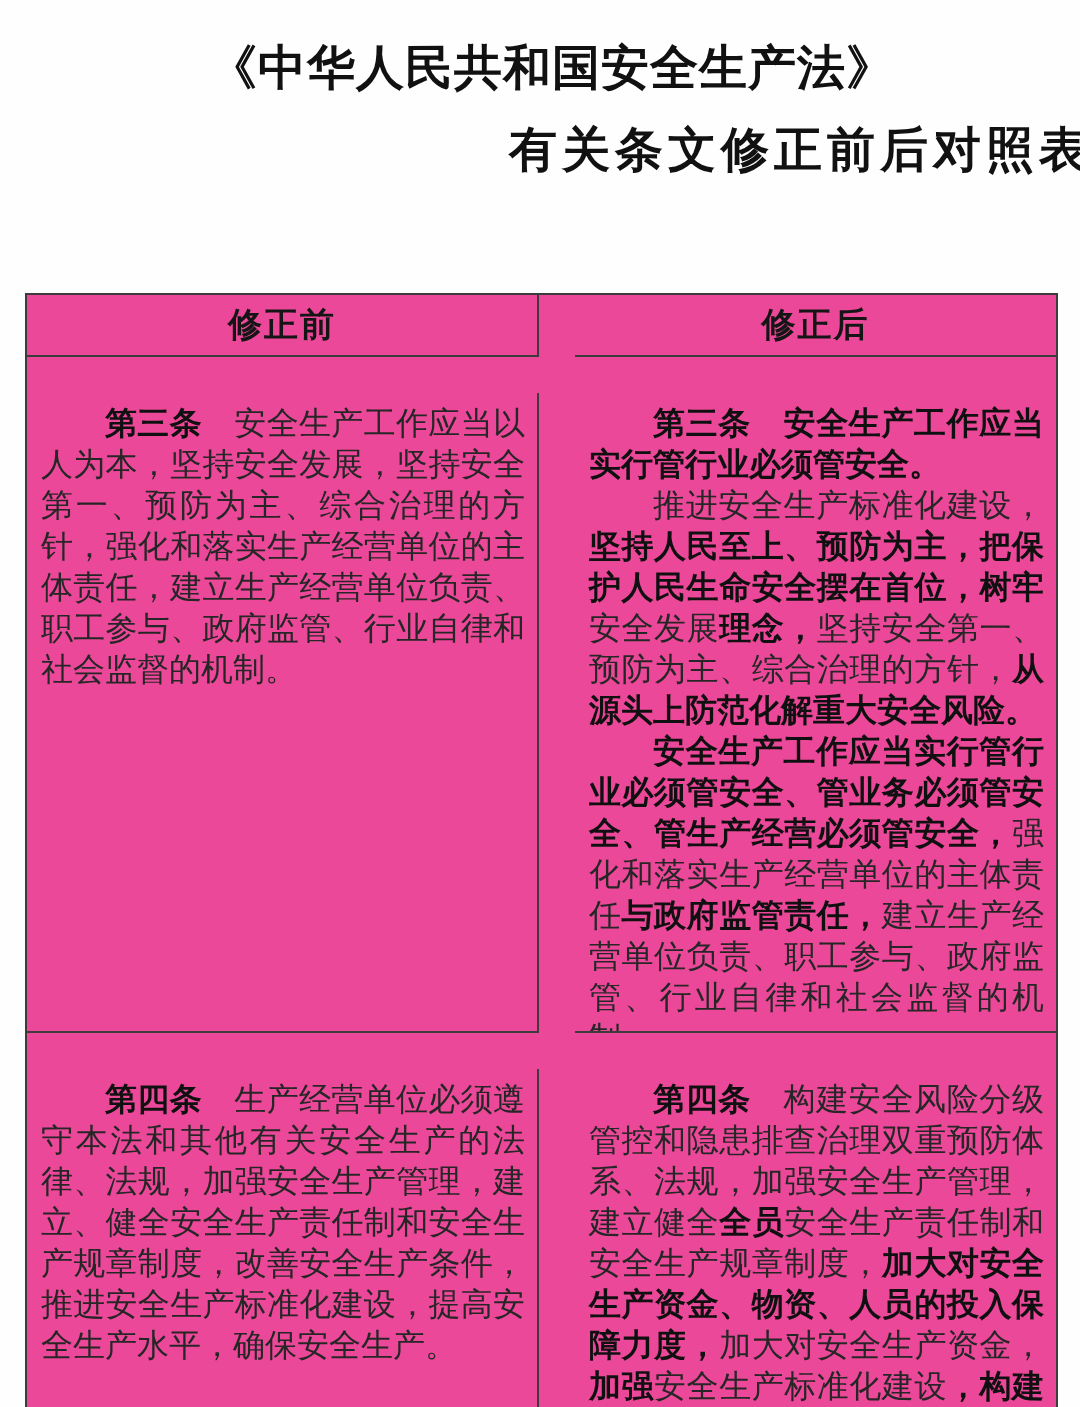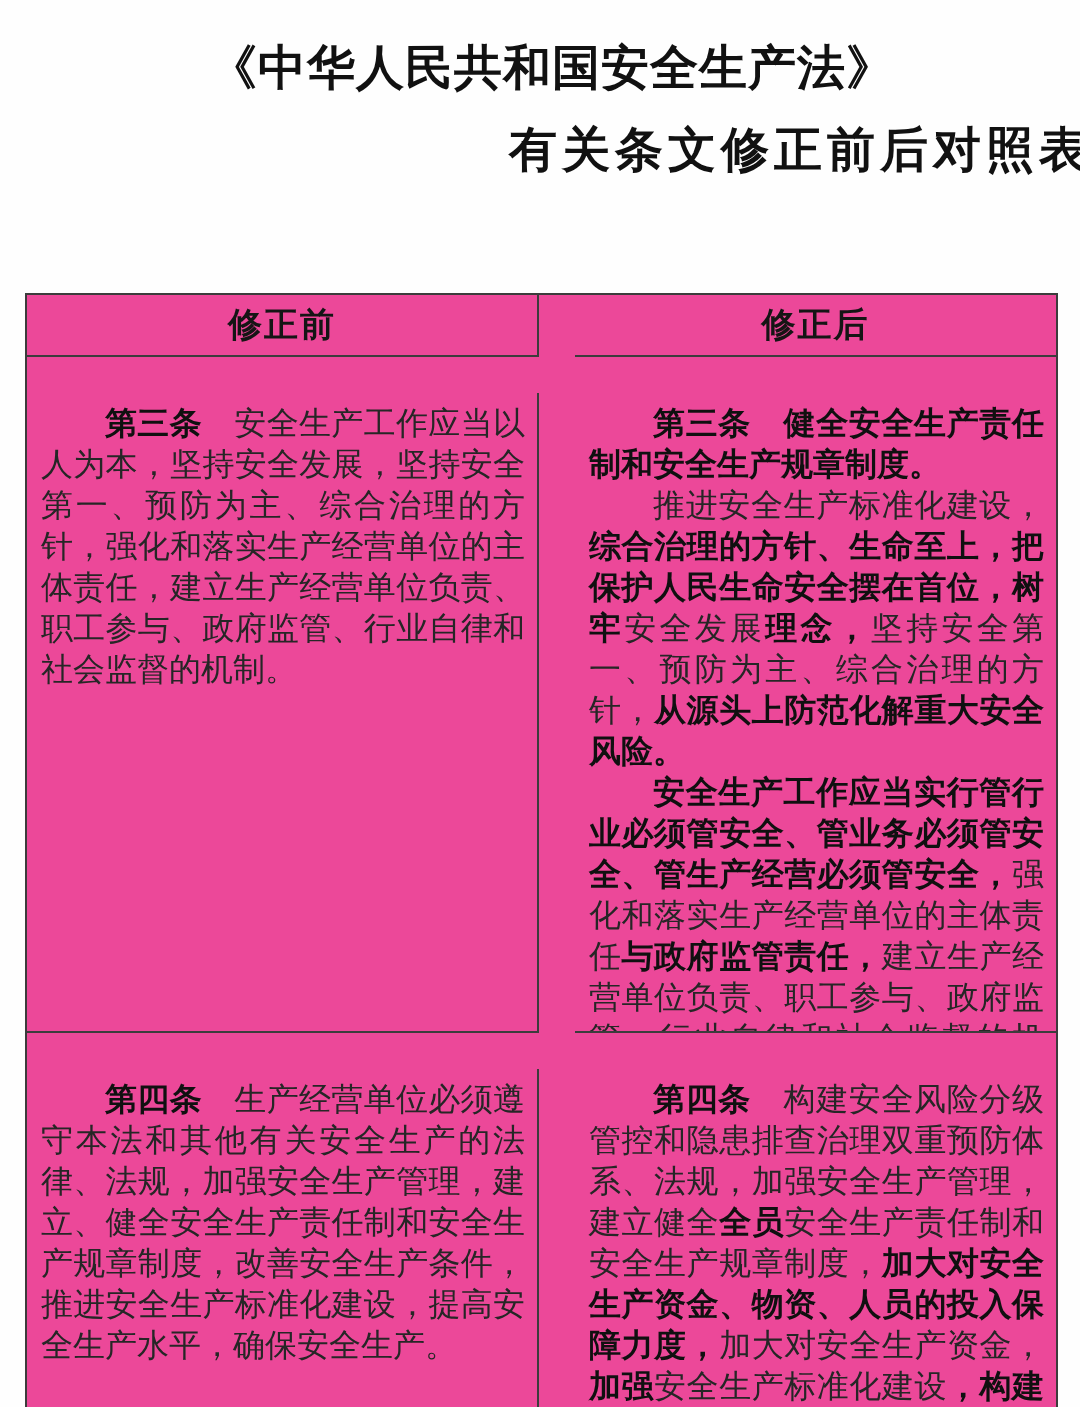--- a/index.html
+++ b/index.html
@@ -57,22 +57,22 @@
       <span class="th-label">修正前</span>
     </div>
     <div class="cell row-header">
       <span class="th-label">修正后</span>
     </div>
 
     <div class="cell col-left row-body1 body-cell">
         <p class="para"><span class="run b">第三条　</span><span class="run">安全生产工作应当以人为本，坚持安全发展，坚持安全第一、预防为主、综合治理的方针，强化和落实生产经营单位的主体责任，建立生产经营单位负责、职工参与、政府监管、行业自律和社会监督的机制。</span></p>
       </div>
     <div class="cell row-body1 body-cell">
-        <p class="para"><span class="run b">第三条　健全安全生产责任制和安全生产规章制度。</span></p>
-        <p class="para"><span class="run">推进安全生产标准化建设，</span><span class="run b">综合治理的方针、生命至上，把保护人民生命安全摆在首位，树牢</span><span class="run">安全发展</span><span class="run b">理念，</span><span class="run">坚持安全第一、预防为主、综合治理的方针，</span><span class="run b">从源头上防范化解重大安全风险。</span></p>
+        <p class="para"><span class="run b">第三条　安全生产工作应当实行管行业必须管安全。</span></p>
+        <p class="para"><span class="run">推进安全生产标准化建设，</span><span class="run b">坚持人民至上、预防为主，把保护人民生命安全摆在首位，树牢</span><span class="run">安全发展</span><span class="run b">理念，</span><span class="run">坚持安全第一、预防为主、综合治理的方针，</span><span class="run b">从源头上防范化解重大安全风险。</span></p>
         <p class="para"><span class="run b">安全生产工作应当实行管行业必须管安全、管业务必须管安全、管生产经营必须管安全，</span><span class="run">强化和落实生产经营单位的主体责任</span><span class="run b">与政府监管责任，</span><span class="run">建立生产经营单位负责、职工参与、政府监管、行业自律和社会监督的机制。</span></p>
       </div>
 
     <div class="cell col-left body-cell">
         <p class="para"><span class="run b">第四条　</span><span class="run">生产经营单位必须遵守本法和其他有关安全生产的法律、法规，加强安全生产管理，建立、健全安全生产责任制和安全生产规章制度，改善安全生产条件，推进安全生产标准化建设，提高安全生产水平，确保安全生产。</span></p>
       </div>
     <div class="cell body-cell">
         <p class="para"><span class="run b">第四条　</span><span class="run">构建安全风险分级管控和隐患排查治理双重预防体系、法规，加强安全生产管理，建立健全</span><span class="run b">全员</span><span class="run">安全生产责任制和安全生产规章制度，</span><span class="run b">加大对安全生产资金、物资、人员的投入保障力度，</span><span class="run">加大对安全生产资金，</span><span class="run b">加强</span><span class="run">安全生产标准化建设</span><span class="run b">，构建安全风险分级管控和隐患排查治理双重预防体系，健全风</span></p>
       </div>
 

